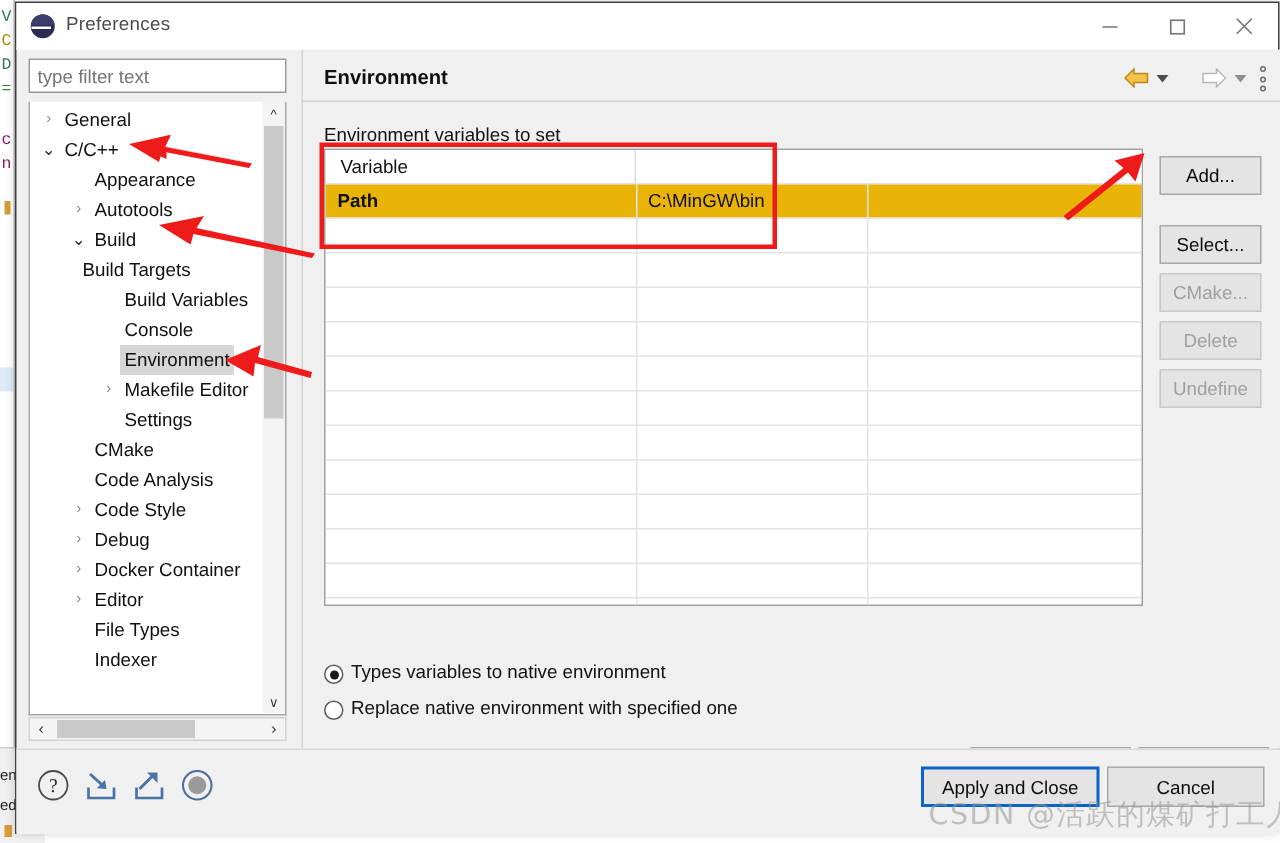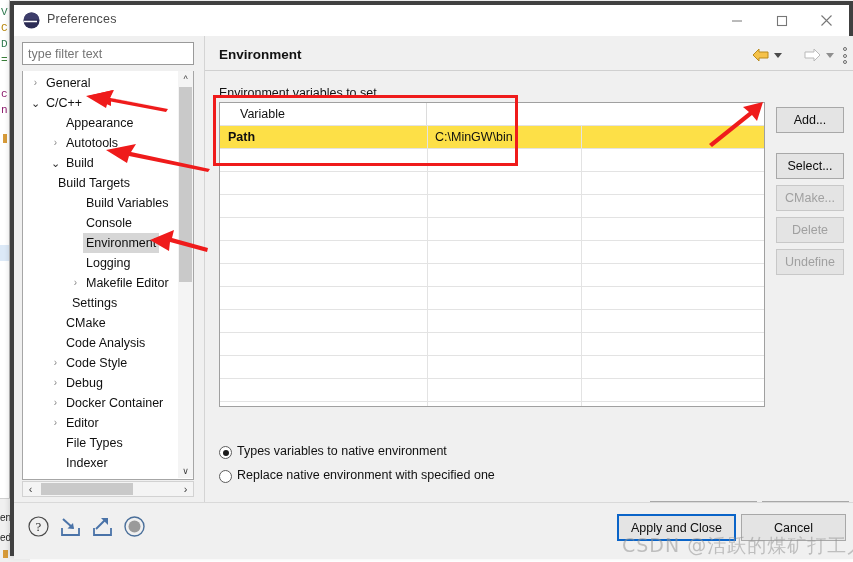--- a/index.html
+++ b/index.html
@@ -30,21 +30,21 @@
   #bg-bottom-strip {
     position: absolute; left: 0; top: 498px; width: 30px; height: 64px;
     background: #f0f0f0; border-top: 1px solid #cfcfcf;
   }
 
   
   #dialog {
     position: absolute; left: 10px; top: 1px;
     width: 843px; height: 555px;
     background: #f0f0f0;
-    border: 4px solid #404040;
+    border: 1px solid #404040;
     box-shadow: 0 0 6px rgba(0,0,0,0.18);
   }
 
   
   #titlebar {
     position: relative; height: 31px; background: #ffffff;
     border-bottom: 1px solid #ffffff;
   }
   #app-icon {
     position: absolute; left: 9px; top: 7px; width: 17px; height: 17px;
@@ -163,25 +163,25 @@
   
   #env-table {
     position: absolute; left: 14px; top: 66px;
     width: 546px; height: 305px;
     background: #ffffff; border: 1px solid #a0a0a0;
     overflow: hidden;
   }
   #thead { position: absolute; left: 0; top: 0; width: 546px; height: 23px; background: #fff; }
   .th {
     position: absolute; top: 0; height: 35px; line-height: 23px;
-    font-size: 12.5px; color: #111; padding-left: 20px;
+    font-size: 12.5px; color: #111; padding-left: 10px;
     border-right: 1px solid #dcdcdc;
   }
   .tbody-row { position: absolute; left: 0; width: 546px; height: 22px; }
-  .tbody-row.hl { background: #fde047; }
+  .tbody-row.hl { background: #eab308; }
   .cell {
     position: absolute; top: 0; height: 22px; line-height: 22px;
     font-size: 12.5px; color: #101010; padding-left: 8px;
     overflow: hidden; white-space: nowrap;
   }
   .cell.b { font-weight: bold; }
   .gridline-h { position: absolute; left: 0; width: 546px; height: 1px; background: #e3e3e3; }
   .gridline-v { position: absolute; top: 23px; width: 1px; height: 282px; background: #e3e3e3; }
 
   
@@ -302,23 +302,22 @@
         <div id="tree-list">
             <div class="tnode"><span class="arrow" style="left: 6px;">›</span><span class="tw" style="margin-left: 20px;">General</span></div>
             <div class="tnode"><span class="arrow open" style="left: 6px;">⌄</span><span class="tw" style="margin-left: 20px;">C/C++</span></div>
             <div class="tnode"><span class="tw" style="margin-left: 40px;">Appearance</span></div>
             <div class="tnode"><span class="arrow" style="left: 26px;">›</span><span class="tw" style="margin-left: 40px;">Autotools</span></div>
             <div class="tnode"><span class="arrow open" style="left: 26px;">⌄</span><span class="tw" style="margin-left: 40px;">Build</span></div>
             <div class="tnode"><span class="tw" style="margin-left: 32px;">Build Targets</span></div>
             <div class="tnode"><span class="tw" style="margin-left: 60px;">Build Variables</span></div>
             <div class="tnode"><span class="tw" style="margin-left: 60px;">Console</span></div>
             <div class="tnode sel"><span class="tw" style="margin-left: 60px;">Environment</span></div>
-            <div class="tnode"><span class="tw" style="margin-left: 60px;">Logging</span></div>
             <div class="tnode"><span class="arrow" style="left: 46px;">›</span><span class="tw" style="margin-left: 60px;">Makefile Editor</span></div>
-            <div class="tnode"><span class="tw" style="margin-left: 46px;">Settings</span></div>
+            <div class="tnode"><span class="tw" style="margin-left: 60px;">Settings</span></div>
             <div class="tnode"><span class="tw" style="margin-left: 40px;">CMake</span></div>
             <div class="tnode"><span class="tw" style="margin-left: 40px;">Code Analysis</span></div>
             <div class="tnode"><span class="arrow" style="left: 26px;">›</span><span class="tw" style="margin-left: 40px;">Code Style</span></div>
             <div class="tnode"><span class="arrow" style="left: 26px;">›</span><span class="tw" style="margin-left: 40px;">Debug</span></div>
             <div class="tnode"><span class="arrow" style="left: 26px;">›</span><span class="tw" style="margin-left: 40px;">Docker Container</span></div>
             <div class="tnode"><span class="arrow" style="left: 26px;">›</span><span class="tw" style="margin-left: 40px;">Editor</span></div>
             <div class="tnode"><span class="tw" style="margin-left: 40px;">File Types</span></div>
             <div class="tnode"><span class="tw" style="margin-left: 40px;">Indexer</span></div>
           </div>
 

